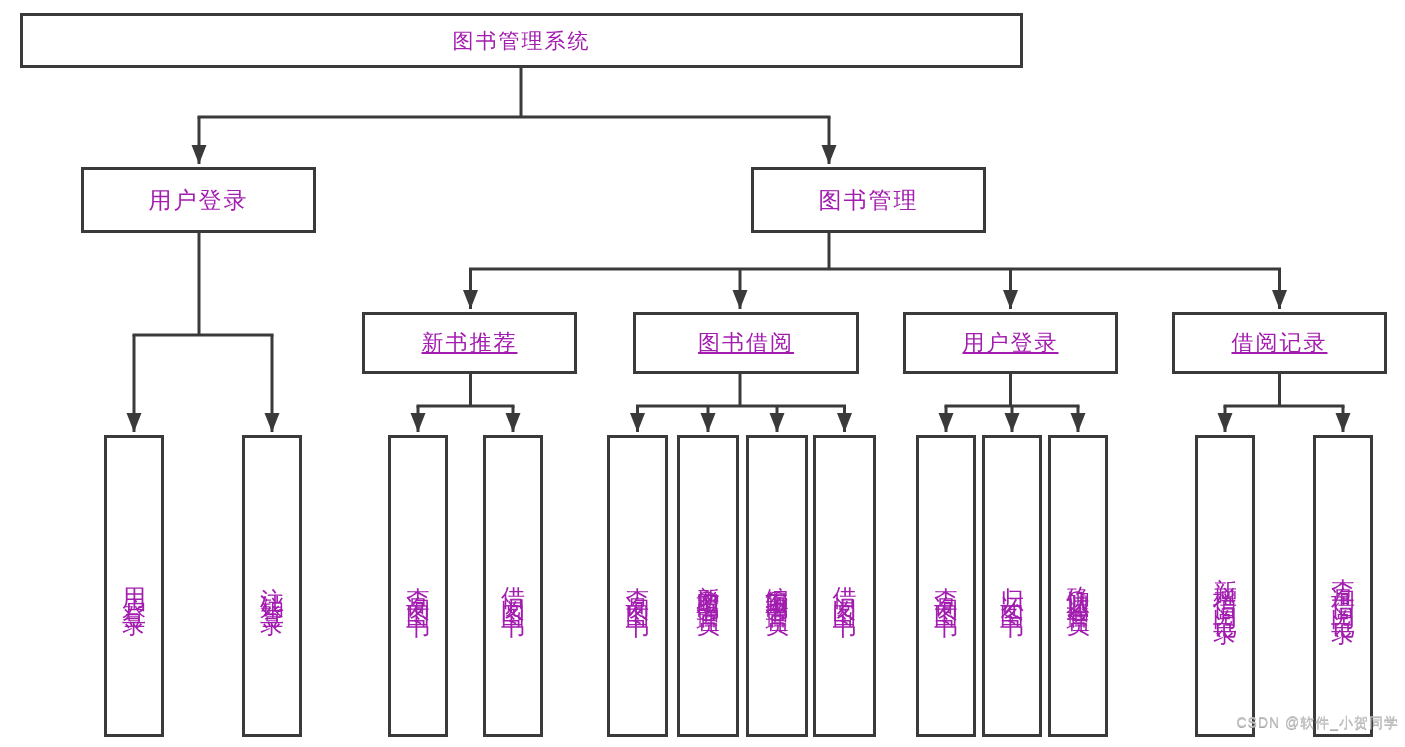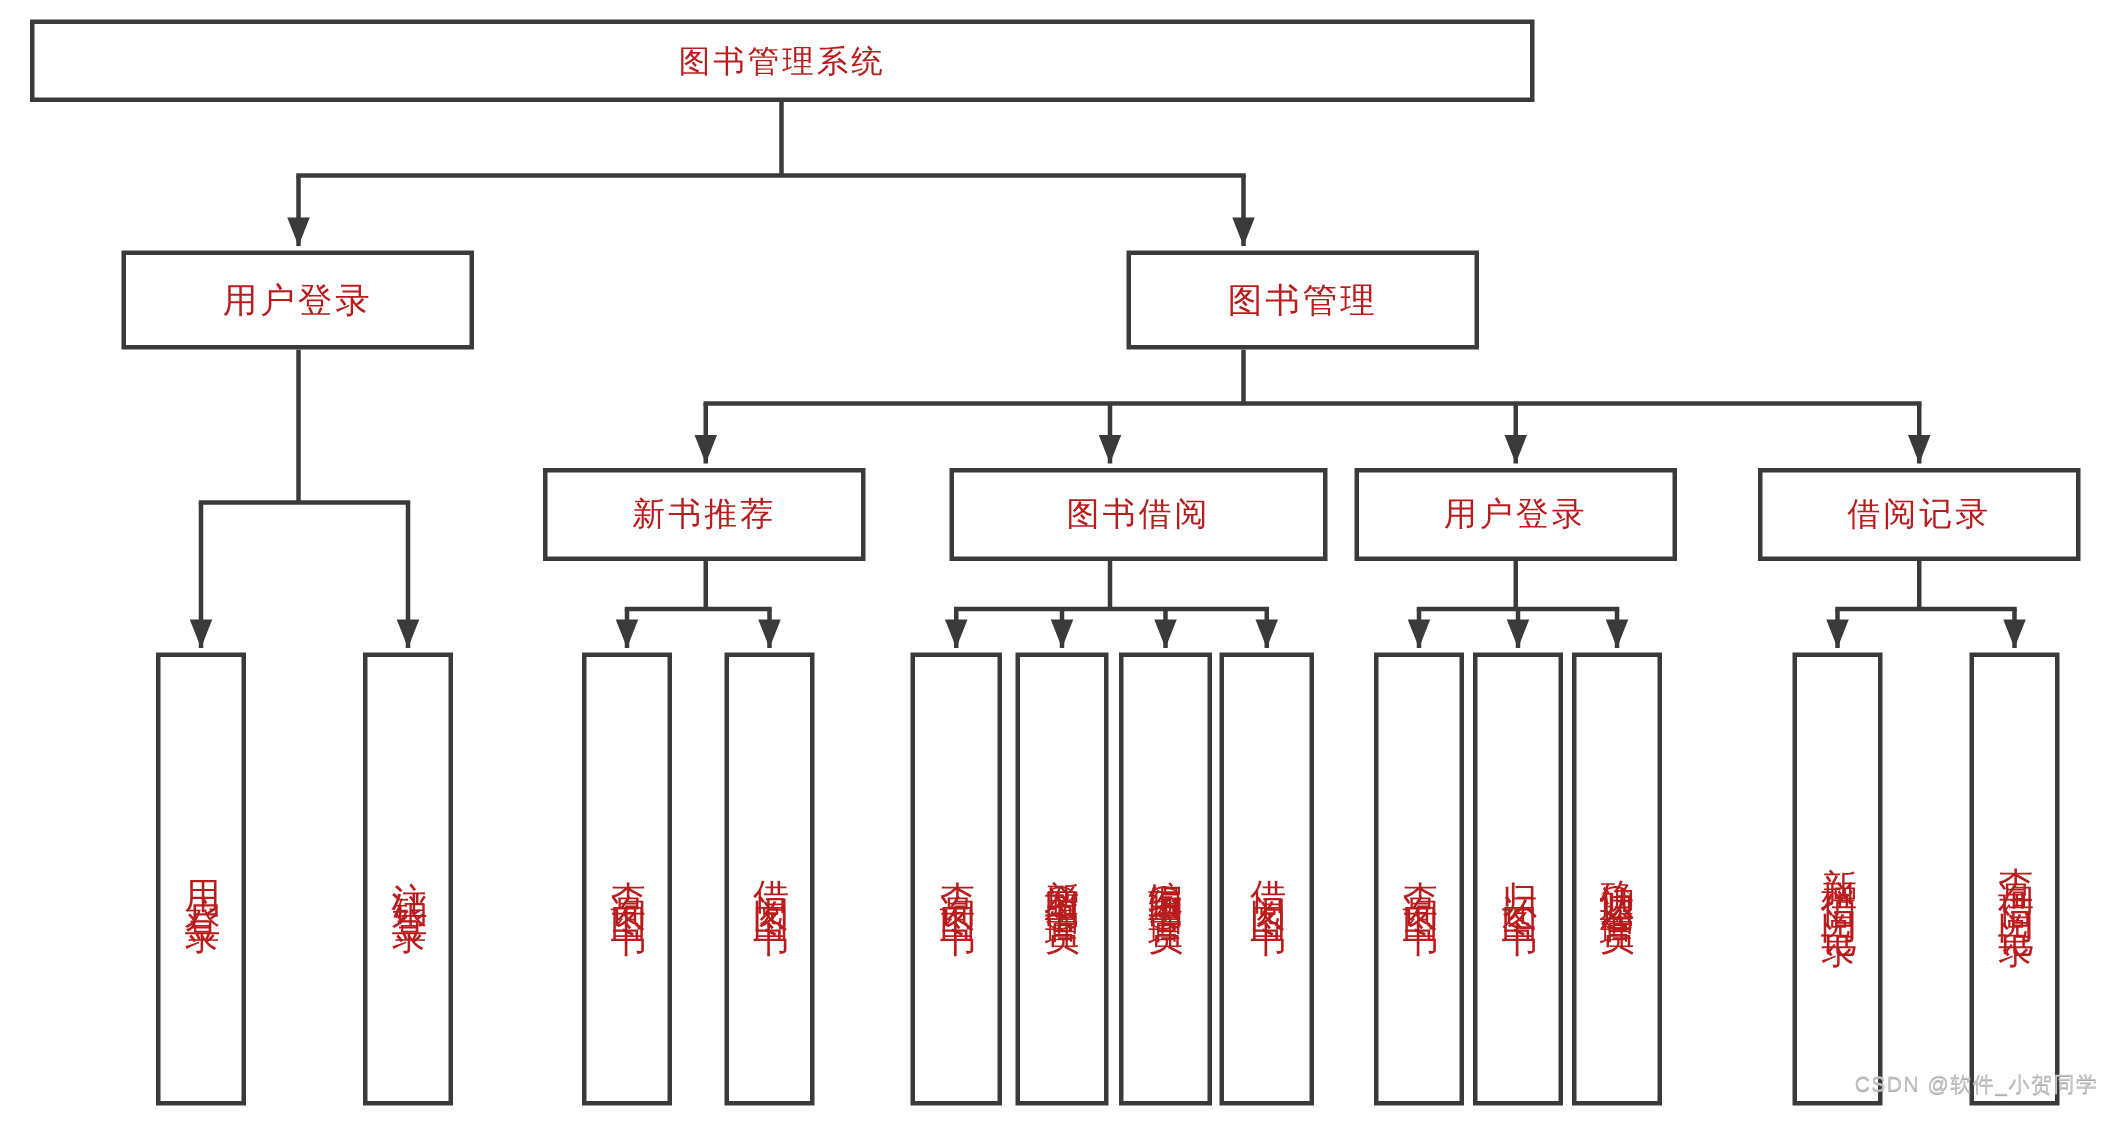--- a/index.html
+++ b/index.html
@@ -10,27 +10,27 @@
     font-family:"Liberation Sans", sans-serif;
     overflow:hidden;
   }
   #wires{position:absolute;left:0;top:0;z-index:1;}
   .node{
     position:absolute;
     box-sizing:border-box;
     background:#ffffff;
     border:3px solid #3a3a3a;
     display:flex;align-items:center;justify-content:center;
-    color:#b91c1c;
+    color:#a21caf;
     z-index:2;
   }
   .h-label{letter-spacing:2px;white-space:nowrap;}
   .node.root{left:20px;top:13px;width:1003px;height:55px;font-size:21px;}
   .node.lvl2{top:167px;width:235px;height:66px;font-size:23px;}
-  .node.lvl3{top:312px;height:62px;font-size:22px;}
+  .node.lvl3{top:312px;height:62px;font-size:22px;text-decoration:underline;}
   .node.leaf{top:435px;width:60px;height:302px;font-size:24px;}
   .v-label{
     writing-mode:vertical-lr;
     text-orientation:mixed;
     letter-spacing:9px;
     line-height:1;
     white-space:nowrap;
   }
   .leaf[data-long="true"] .v-label{letter-spacing:4px;font-size:23px;}
   #watermark{
@@ -106,21 +106,21 @@
   <div class="node lvl2" style="left:81px;">
     <span class="h-label">用户登录</span>
   </div>
   <div class="node lvl2" style="left:712px;margin-left:39px;">
     <span class="h-label">图书管理</span>
   </div>
 
   <div class="node lvl3" style="left:362px;width:215px;">
     <span class="h-label">新书推荐</span>
   </div>
-  <div class="node lvl3" style="left:633px;width:252px;">
+  <div class="node lvl3" style="left:633px;width:226px;">
     <span class="h-label">图书借阅</span>
   </div>
   <div class="node lvl3" style="left:903px;width:215px;">
     <span class="h-label">用户登录</span>
   </div>
   <div class="node lvl3" style="left:1172px;width:215px;">
     <span class="h-label">借阅记录</span>
   </div>
 
   <div class="node leaf" style="left:104px;">

